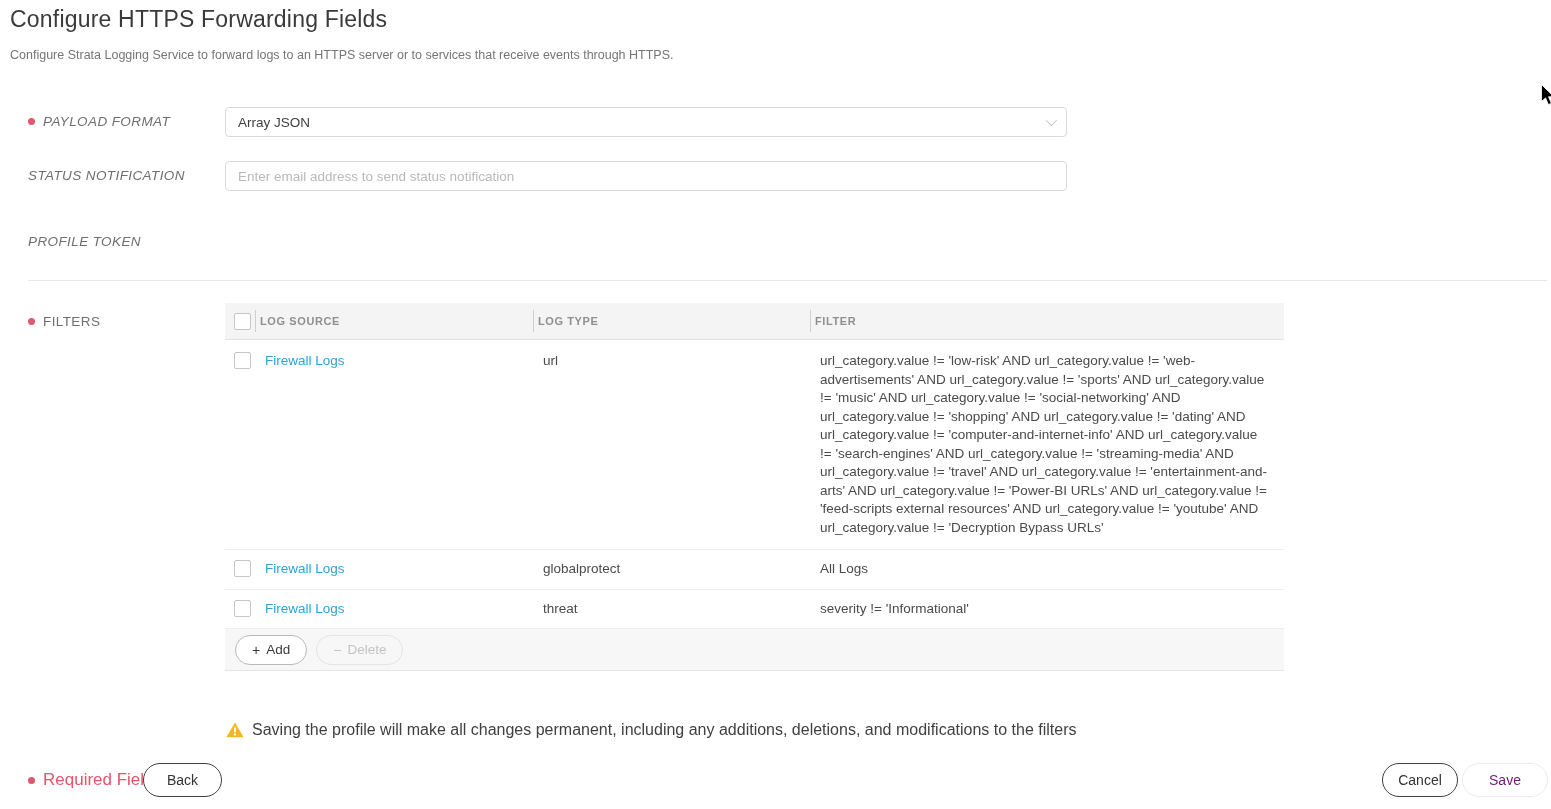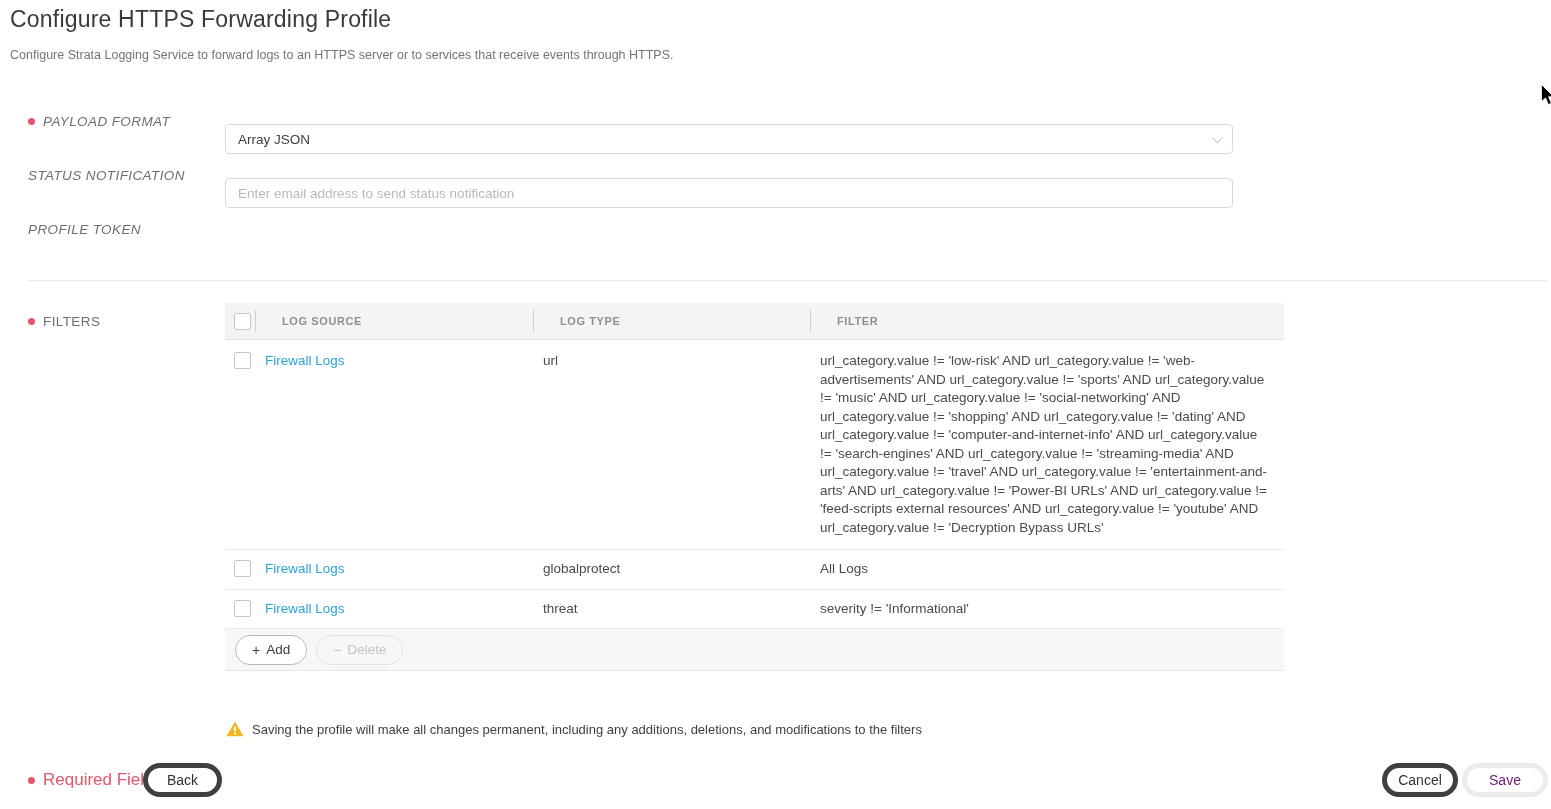--- a/index.html
+++ b/index.html
@@ -8,32 +8,32 @@
     position:relative; background:#ffffff; overflow:hidden;
     font-family:"Liberation Sans", sans-serif; color:#3f3f3f;
   }
   
   .page-header { position:absolute; left:10px; top:6px; }
   .page-title { font-size:23px; font-weight:400; color:#3a3a3a; letter-spacing:.2px; }
   .page-subtitle { margin-top:15px; font-size:12.5px; color:#757575; }
 
   
   .form-row { position:absolute; left:0; width:100%; height:30px; }
-  .row-payload { top:107px; } .row-status { top:161px; } .row-token { top:215px; }
+  .row-payload { top:107px; } .row-status { top:161px; } .row-token { top:227px; }
   .field-label {
     position:absolute; left:28px; top:0; height:30px; line-height:30px;
     font-size:13.5px; color:#6e6e6e; letter-spacing:.4px;font-style:italic;
   }
   .req-dot {
     display:inline-block; width:7px; height:7px; border-radius:50%;
     background:#e0566b; margin-right:8px; vertical-align:1px;
   }
   .field-box {
-    position:absolute; left:225px; top:0; width:1008px; height:30px;
-    border:1px solid #d9d9d9; border-radius:4px; background:#fff;margin-top:17px;
+    position:absolute; left:225px; top:0; width:842px; height:30px;
+    border:1px solid #d9d9d9; border-radius:4px; background:#fff;
   }
   .select-box { display:flex; align-items:center; padding:0 12px; cursor:pointer; }
   .select-value { flex:1; font-size:13.5px; color:#3f3f3f; }
   .chevron {
     width:8px; height:8px; border-right:1.5px solid #c4c4c4; border-bottom:1.5px solid #c4c4c4;
     transform:rotate(45deg) translateY(-2px);
   }
   input.text-input {
     font-family:"Liberation Sans", sans-serif;
     width:100%; height:100%; border:none; outline:none; background:transparent;
@@ -45,21 +45,21 @@
     position:absolute; left:28px; top:280px; width:1519px; height:1px; background:#e9e9e9;
   }
 
   
   .filters-label { position:absolute; left:28px; top:314px; font-size:13.5px; color:#6e6e6e; letter-spacing:.4px; }
   .filters-table { position:absolute; left:225px; top:303px; width:1059px; }
   .t-grid { display:grid; grid-template-columns:30px 278px 277px auto; }
   .t-head { background:#f4f4f5; height:37px; border-bottom:1px solid #e3e3e3; align-items:center; }
   .t-head .hcell {
     font-size:11px; font-weight:700; color:#8f8f8f; letter-spacing:.6px;
-    padding-left:26px; height:22px; line-height:22px; border-left:1px solid #cfcfcf;
+    padding-left:4px; height:22px; line-height:22px; border-left:1px solid #cfcfcf;
   }
   .ckcell { display:flex; align-items:center; justify-content:flex-start; padding-left:9px; }
   .checkbox {
     width:17px; height:17px; border:1px solid #c6c6c6; border-radius:2px; background:#fff; cursor:pointer;
   }
   .t-row { border-bottom:1px solid #ededed; background:#fff; }
   .t-row .cell { padding:12px 14px 12px 10px; font-size:13.5px; color:#4a4a4a; line-height:18.5px; }
   .t-row .ckcell { padding-top:12px; align-items:flex-start; }
   .row-short .cell { padding-top:10px; padding-bottom:10px; }
   .row-short .ckcell { padding-top:10px; }
@@ -72,42 +72,42 @@
     display:inline-flex; align-items:center; justify-content:center; gap:6px;
     height:30px; padding:0 16px; border-radius:16px; background:#fff;
     border:1px solid #b9b9b9; font-size:13.5px; color:#3b3b3b; cursor:pointer;
     font-family:"Liberation Sans", sans-serif;
   }
   .pill-btn .btn-icon { font-size:14px; line-height:1; }
   .pill-btn.disabled { border-color:#e4e4e4; color:#c4c4c4; cursor:default; background:#f7f7f8; }
 
   
   .warning { position:absolute; left:226px; top:721px; display:flex; align-items:center; gap:8px; }
-  .warning-text { font-size:13px; color:#3f3f3f; }
+  .warning-text { font-size:16px; color:#3f3f3f; }
 
   
   .footer-left { position:absolute; left:28px; top:770px; font-size:17px; color:#e0566b; }
   .footer-left .req-dot { vertical-align:1px; }
   .big-pill {
     position:absolute; top:763px; height:34px; border-radius:17px; background:#fff;
-    border:5px solid #404040; font-size:14px; color:#333; cursor:pointer;
+    border:1px solid #404040; font-size:14px; color:#333; cursor:pointer;
     display:flex; align-items:center; justify-content:center;
     font-family:"Liberation Sans", sans-serif;
   }
   .back-btn { left:143px; width:79px; }
   .cancel-btn { left:1382px; width:76px; }
   .save-btn { left:1462px; width:86px; border-color:#ececec; color:#701a75; cursor:default; }
 
   .mouse-cursor { position:absolute; left:1541px; top:84px; }
 </style>
 </head>
 <body>
 
 <div class="page-header">
-  <div class="page-title">Configure HTTPS Forwarding Profile</div>
+  <div class="page-title">Configure HTTPS Forwarding Fields</div>
   <div class="page-subtitle">Configure Strata Logging Service to forward logs to an HTTPS server or to services that receive events through HTTPS.</div>
 </div>
 
 <div class="form-row row-payload">
   <div class="field-label">
     <span class="req-dot"></span><span>PAYLOAD FORMAT</span>
   </div>
   <div class="field-box select-box">
     <span class="select-value">Array JSON</span>
     <span class="chevron"></span>

